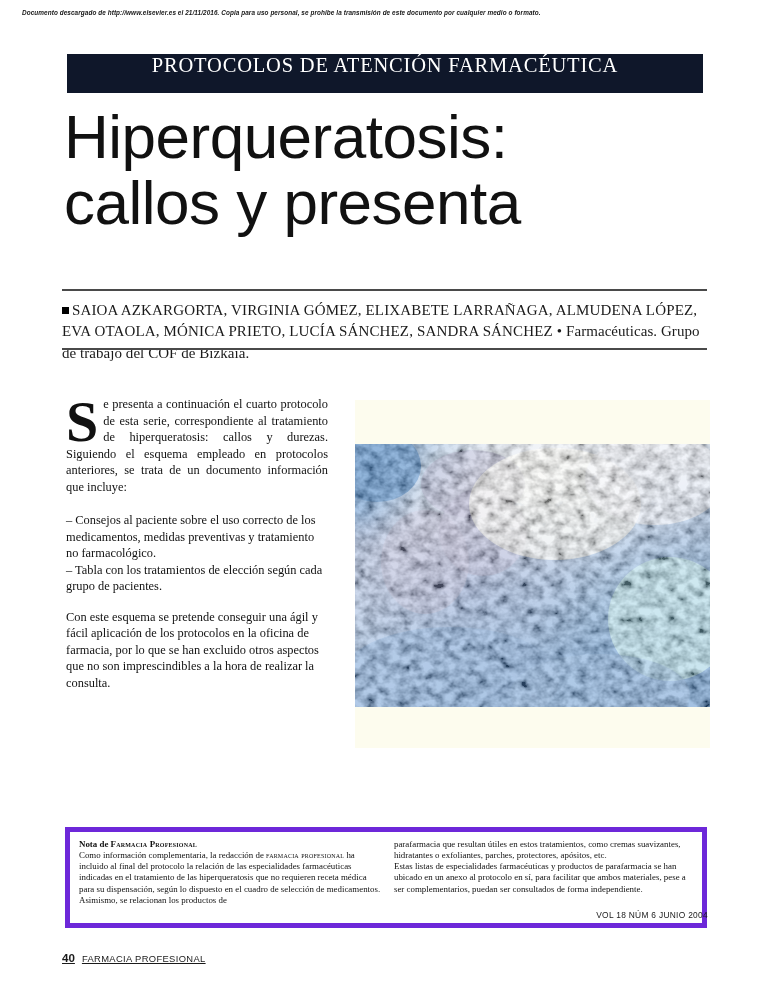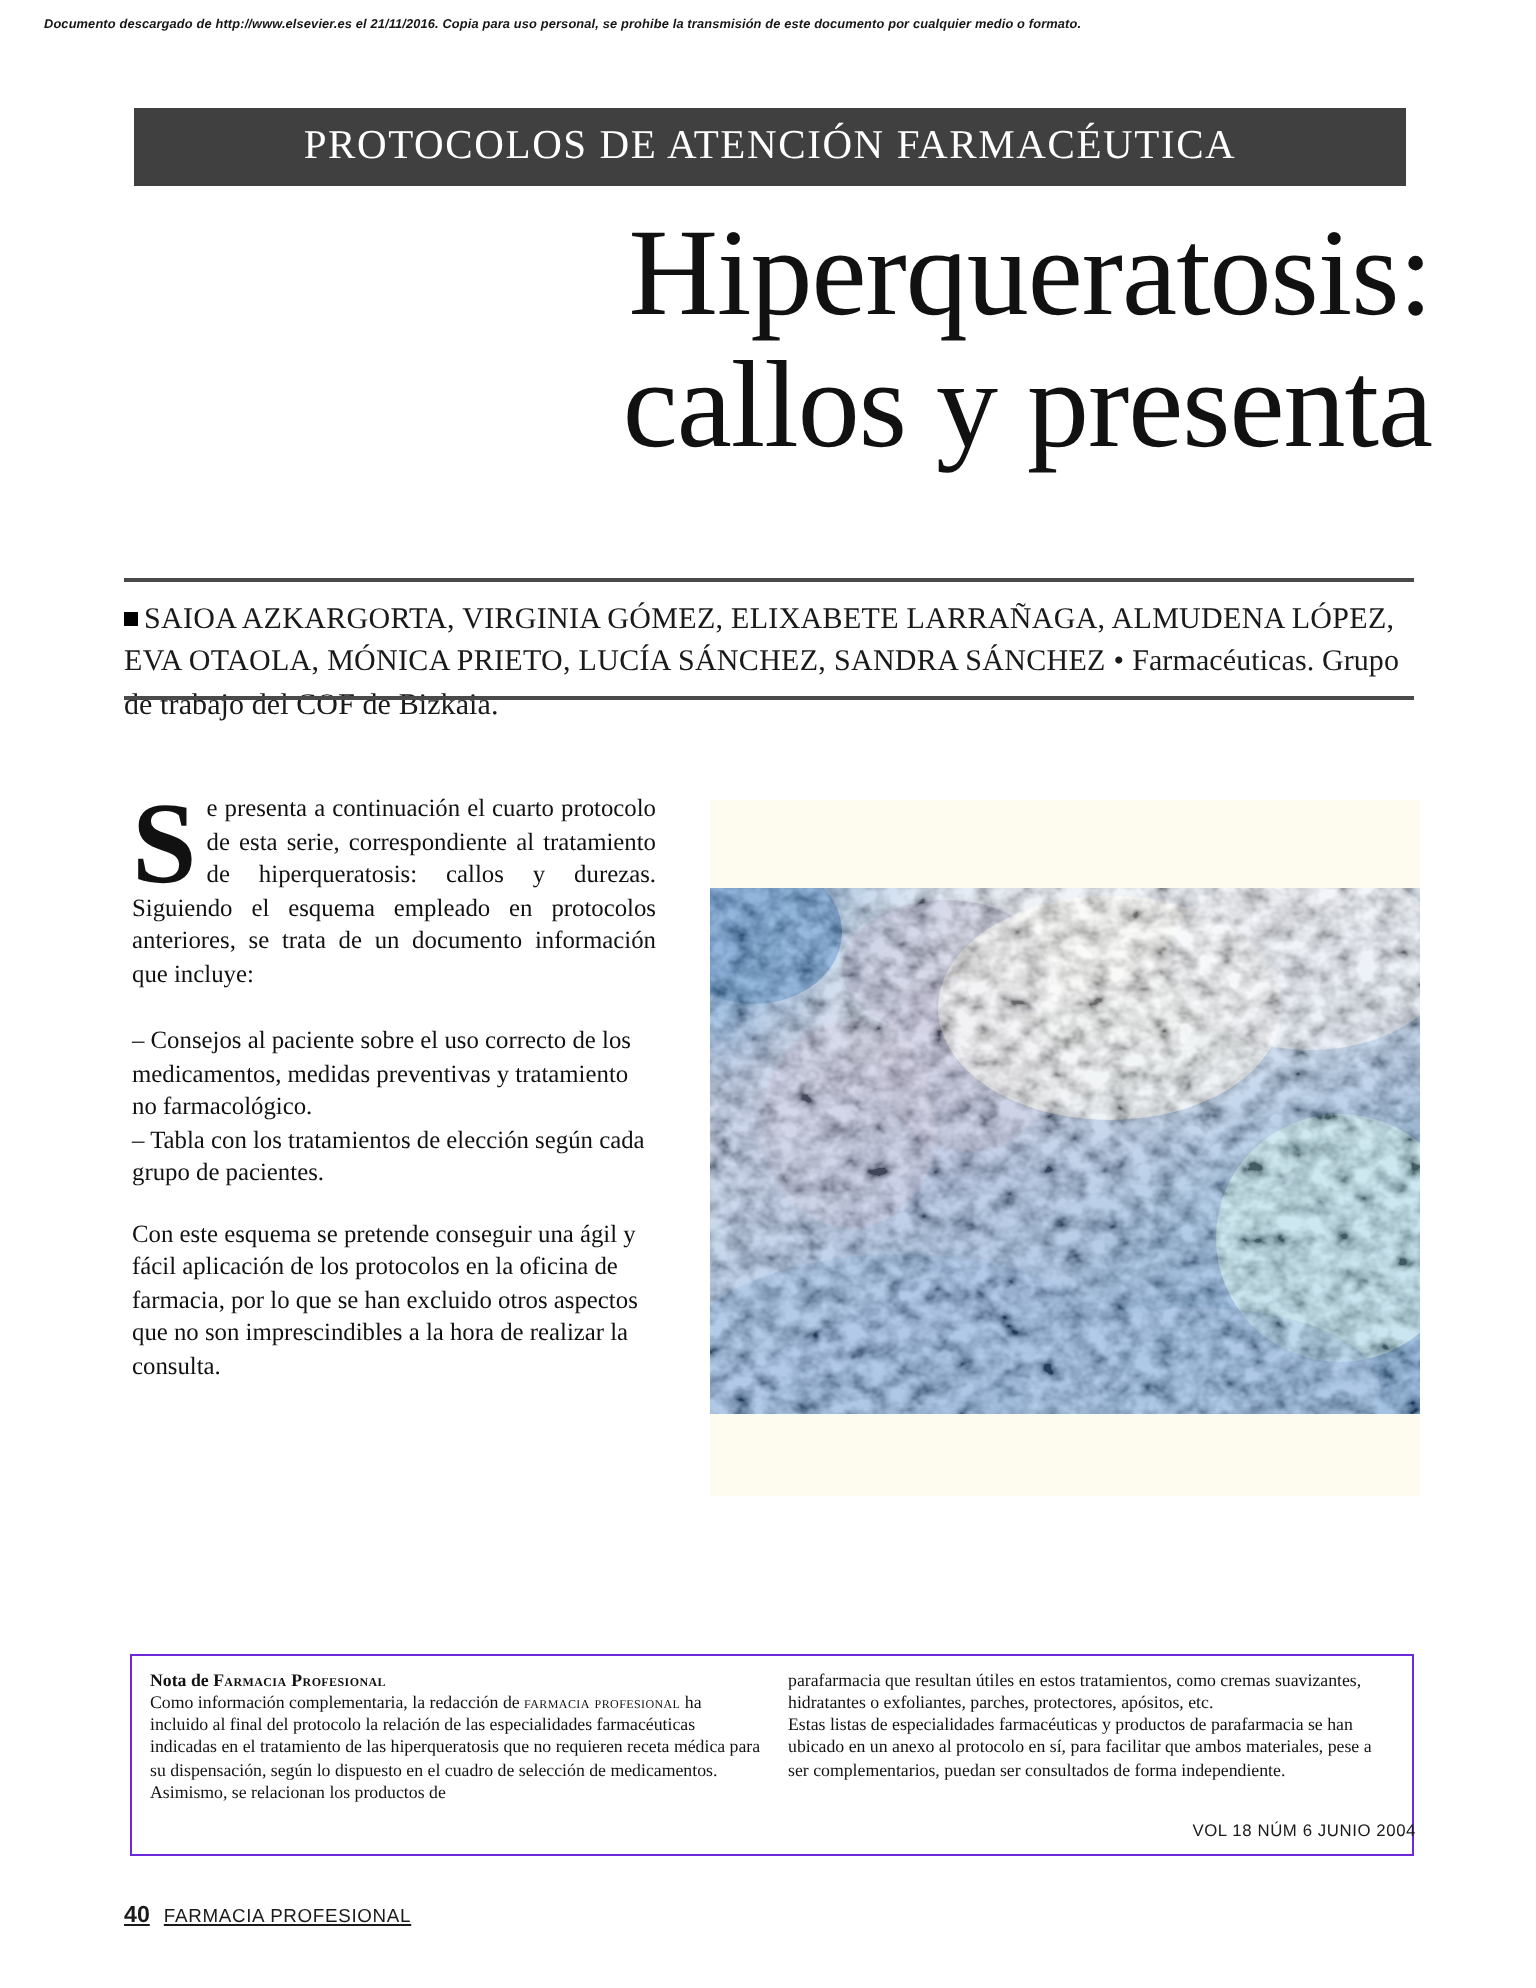--- a/index.html
+++ b/index.html
@@ -31,41 +31,40 @@
     white-space: nowrap;
   }
 
   
   .banner {
     position: absolute;
     left: 67px;
     top: 54px;
     width: 636px;
     height: 39px;
-    background: #404040;
+    background: #0f172a;
     display: flex;
-    align-items: center;
     justify-content: center;
   }
   .banner-title {
     color: #ffffff;
     font-family: "Liberation Serif", "DejaVu Serif", serif;
     font-size: 20.5px;
     letter-spacing: 0.8px;
     white-space: nowrap;
   }
 
   
   .doc-title {
     position: absolute;
-    left: 80px;
+    left: 64px;
     top: 104px;
     width: 636px;
-    text-align: right;
-    font-family: Liberation Serif, serif;
+    text-align: left;
+    font-family: Liberation Sans, sans-serif;
     font-size: 62px;
     line-height: 1.07;
     letter-spacing: -0.5px;
     color: #111111;
   }
   .doc-title .line { display: block; }
 
   
   .rule {
     position: absolute;
@@ -145,21 +144,21 @@
   }
   .photo svg { display: block; }
 
   
   .note-box {
     position: absolute;
     left: 65px;
     top: 827px;
     width: 642px;
     height: 101px;
-    border: 1px solid #6d28d9;
+    border: 5px solid #6d28d9;
     box-sizing: border-box;
     display: flex;
   }
   .note-col {
     box-sizing: border-box;
     padding: 7px 9px 4px 9px;
     font-size: 8.9px;
     line-height: 1.25;
     color: #111111;
   }

